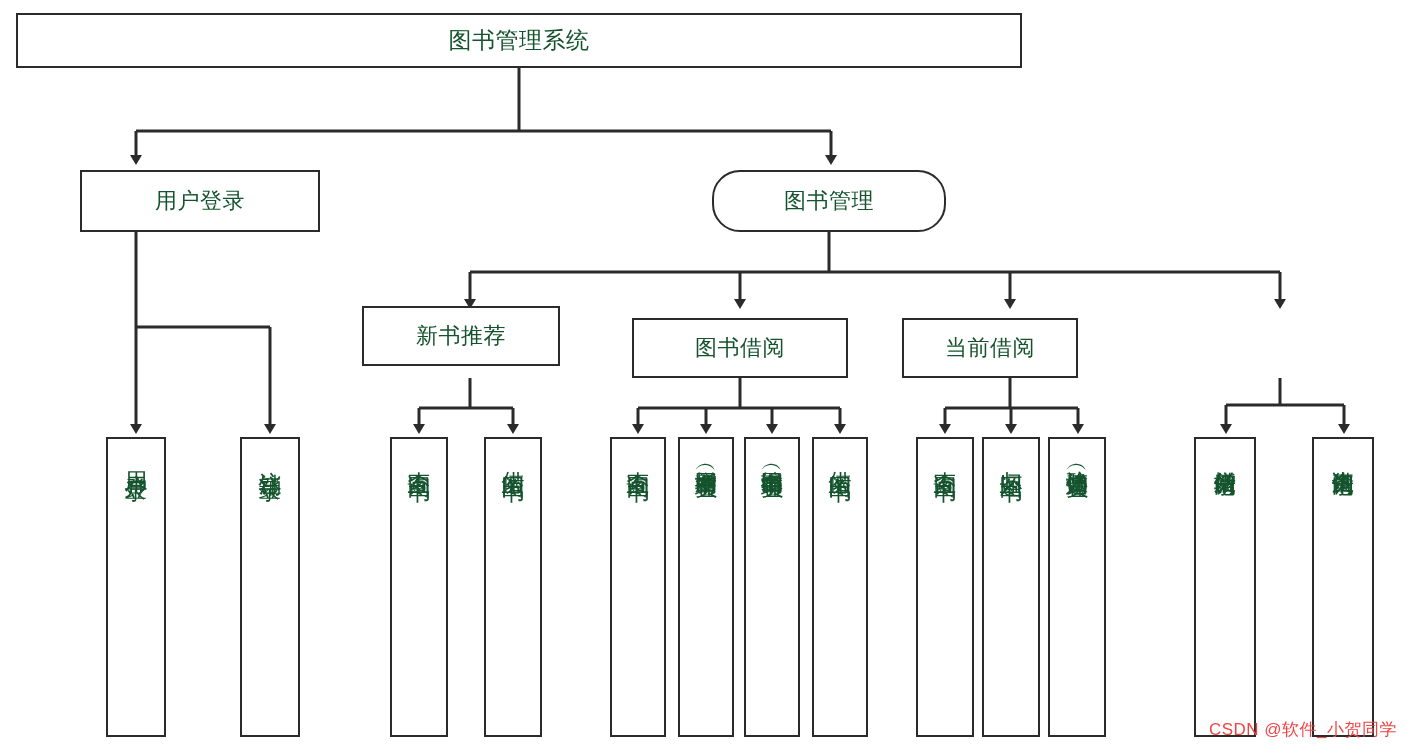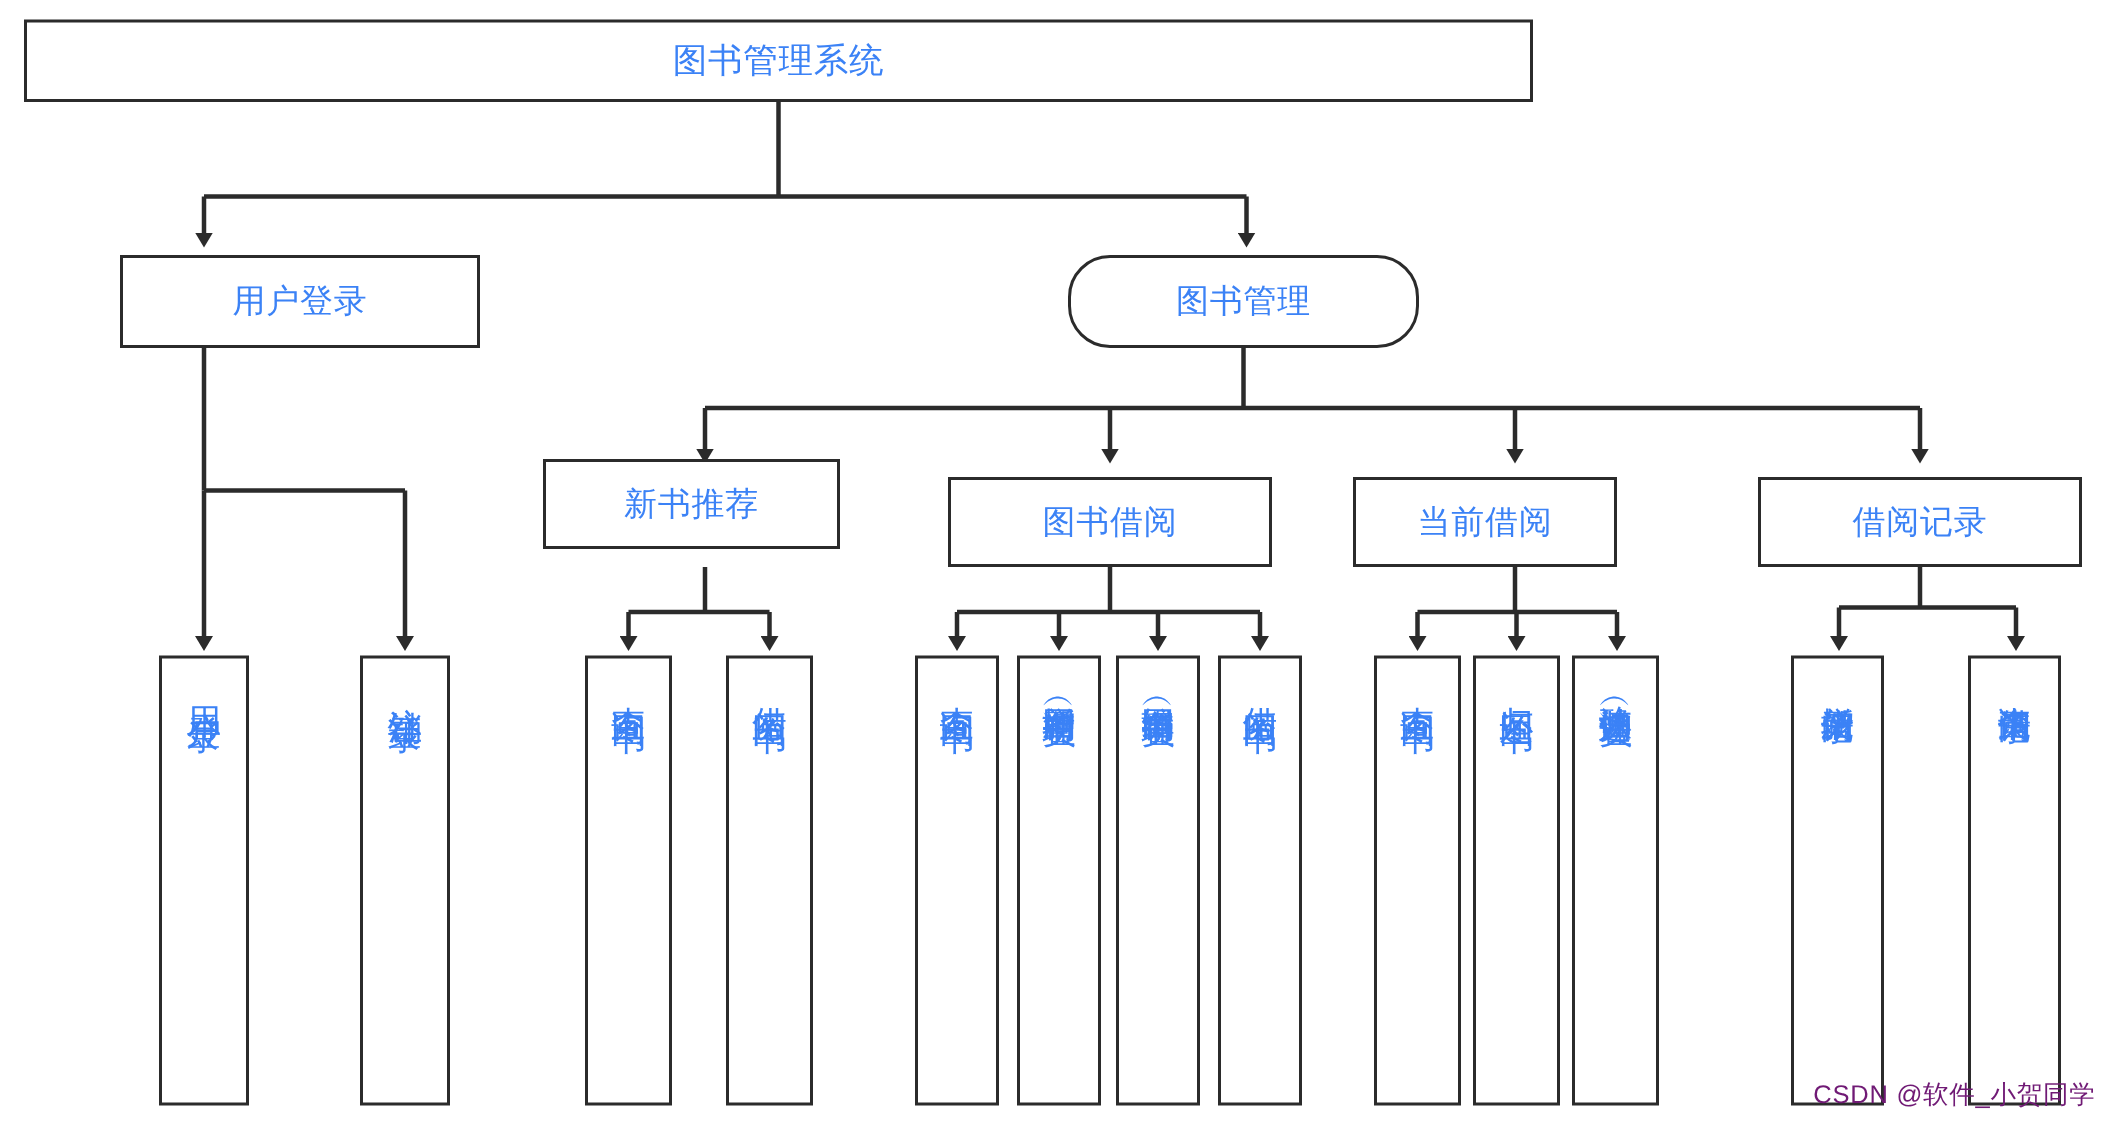--- a/index.html
+++ b/index.html
@@ -27,21 +27,21 @@
     pointer-events: none;
   }
   .node {
     position: absolute;
     box-sizing: border-box;
     border: 2px solid #2b2b2b;
     background: #ffffff;
     display: flex;
     align-items: center;
     justify-content: center;
-    color: #3b82f6;
+    color: #14532d;
   }
   .node .label {
     display: block;
     text-align: center;
     line-height: 1.18;
     white-space: nowrap;
     letter-spacing: 0.5px;
   }
   
   .node.horiz .label {
@@ -66,21 +66,21 @@
   }
   .node.leaf.tight .label {
     letter-spacing: 1px;
     font-size: 22px;
   }
   .watermark {
     position: absolute;
     right: 8px;
     bottom: 6px;
     font-size: 17px;
-    color: #701a75;
+    color: #ef4444;
     white-space: nowrap;
     letter-spacing: 0.5px;
     user-select: none;
   }
 </style>
 </head>
 <body>
 
 <div id="canvas">
 
@@ -147,23 +147,20 @@
 
   <div class="node horiz" style="left:362px; top:306px; width:198px; height:60px;">
     <span class="label">新书推荐</span>
   </div>
   <div class="node horiz" style="left:632px; top:318px; width:216px; height:60px;font-family:Liberation Serif, serif;">
     <span class="label">图书借阅</span>
   </div>
   <div class="node horiz" style="left:902px; top:318px; width:176px; height:60px;">
     <span class="label">当前借阅</span>
   </div>
-  <div class="node horiz" style="left:1172px; top:318px; width:216px; height:60px;">
-    <span class="label">借阅记录</span>
-  </div>
 
   <div class="node leaf" style="left:106px; top:437px; width:60px; height:300px;">
     <span class="label">用户登录</span>
   </div>
   <div class="node leaf" style="left:240px; top:437px; width:60px; height:300px;">
     <span class="label">注销登录</span>
   </div>
 
   <div class="node leaf" style="left:390px; top:437px; width:58px; height:300px;">
     <span class="label">查询图书</span>

